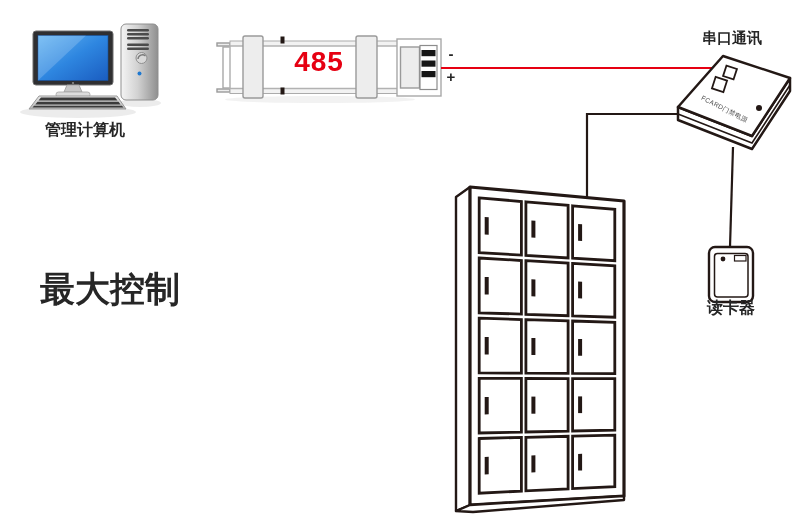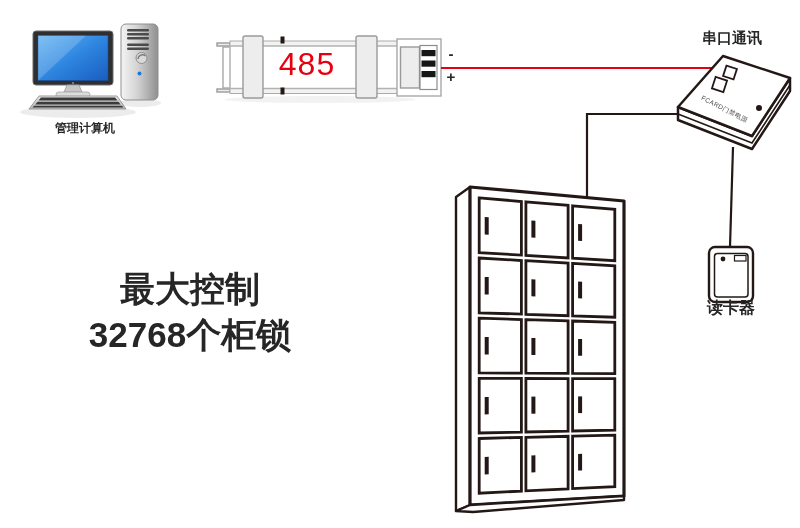--- a/index.html
+++ b/index.html
@@ -17,37 +17,37 @@
   }
   #diagram-svg{position:absolute;left:0;top:0;}
   .lbl{
     position:absolute;
     font-family:"Liberation Sans","DejaVu Sans",sans-serif;
     font-weight:bold;
     color:var(--text);
     text-align:center;
     white-space:nowrap;
   }
-  .lbl-computer{left:23px;top:120px;width:124px;font-size:12px;}
+  .lbl-computer{left:23px;top:120px;width:124px;font-size:16px;}
   .lbl-serial{left:253px;top:11px;width:124px;font-size:16px;}
-  .lbl-485{left:272px;top:46px;width:70px;font-size:32px;font-weight:400;color:var(--red);letter-spacing:1px;}
+  .lbl-485{left:284px;top:46px;width:70px;font-size:28px;font-weight:700;color:var(--red);letter-spacing:1px;}
   .lbl-minus{left:444px;top:45px;width:14px;font-size:15px;}
   .lbl-plus{left:443px;top:68px;width:16px;font-size:15px;}
   .lbl-controller{left:670px;top:29px;width:124px;font-size:15px;}
   .lbl-devprint{
     left:683px;top:105px;width:82px;height:10px;
     font-size:6.5px;font-weight:400;color:#4a4a4a;
     letter-spacing:0.3px;transform:rotate(27deg);
   }
   .lbl-reader{left:669px;top:298px;width:124px;font-size:16px;}
   .caption{
     position:absolute;left:40px;top:266px;width:300px;
     font-family:"Liberation Sans","DejaVu Sans",sans-serif;
     font-weight:600;color:var(--text);
-    font-size:35px;line-height:1.3;text-align:center;white-space:nowrap;
+    font-size:35px;line-height:1.3;white-space:nowrap;
   }
   
   .wire-black{stroke:var(--line);stroke-width:2.2;fill:none;}
   .wire-red{stroke:var(--red);stroke-width:2.2;fill:none;}
   .box-face{fill:#ffffff;stroke:var(--line);stroke-width:2.5;stroke-linejoin:round;}
   .box-seam{fill:none;stroke:var(--line);stroke-width:1.6;}
   .box-detail{fill:none;stroke:var(--line);stroke-width:1.8;}
   .cab-outline{fill:#ffffff;stroke:var(--line);stroke-width:3.2;stroke-linejoin:round;}
   .cab-side{fill:#ffffff;stroke:var(--line);stroke-width:2.4;stroke-linejoin:round;}
   .cab-base{fill:#ffffff;stroke:var(--line);stroke-width:2.4;stroke-linejoin:round;}
@@ -193,16 +193,15 @@
 
   <div class="lbl lbl-computer">管理计算机</div>
   <div class="lbl lbl-485">485</div>
   <div class="lbl lbl-minus">-</div>
   <div class="lbl lbl-plus">+</div>
   <div class="lbl lbl-controller">串口通讯</div>
   <div class="lbl lbl-devprint">FCARD门禁电源</div>
   <div class="lbl lbl-reader">读卡器</div>
   <div class="caption">
     <div>最大控制</div>
-    <div>32768个柜锁</div>
   </div>
 
 </div>
 
 </body></html>

